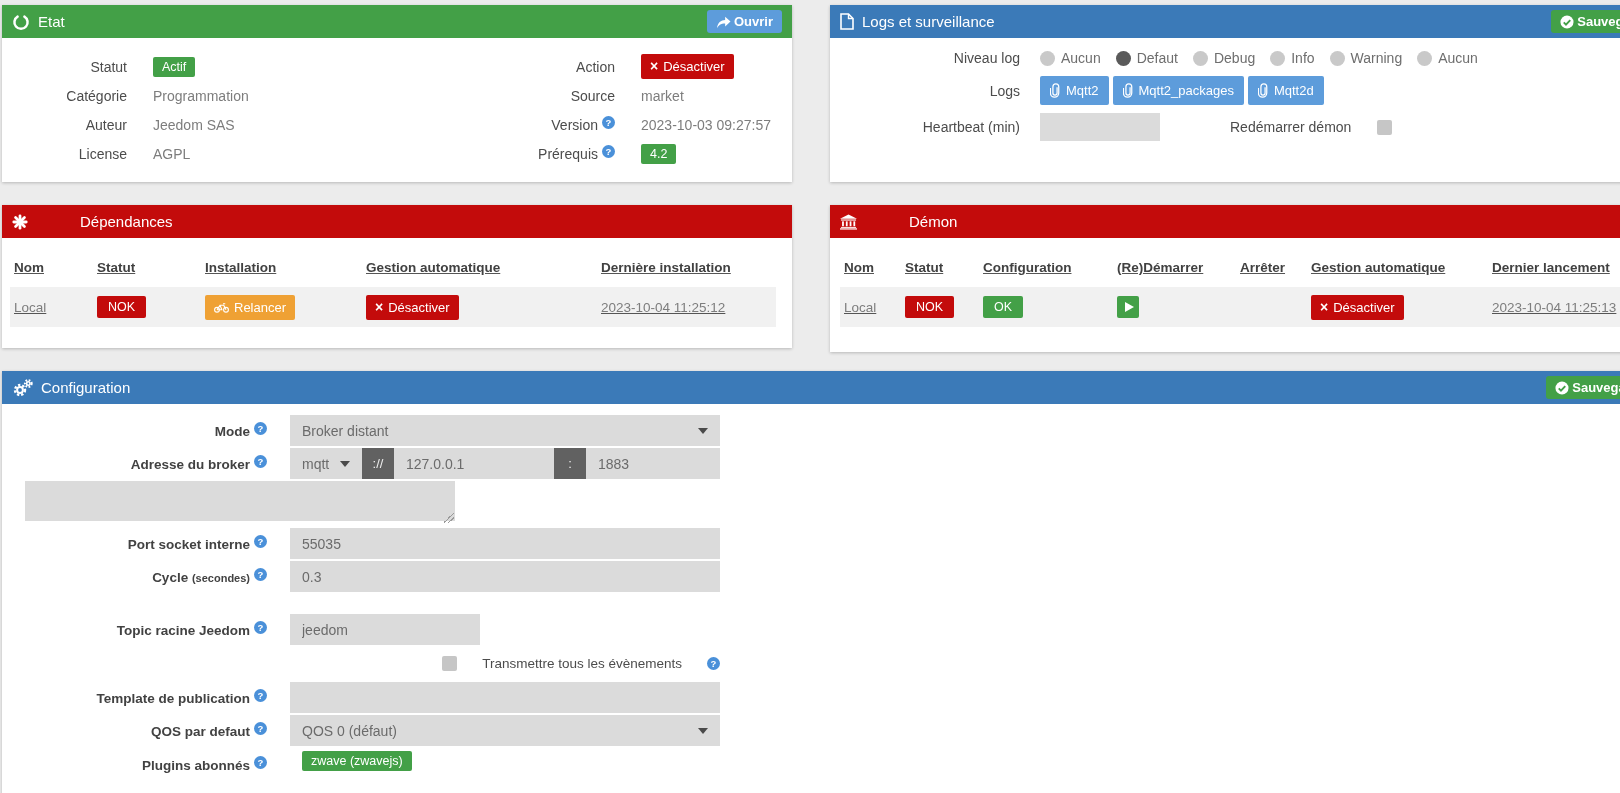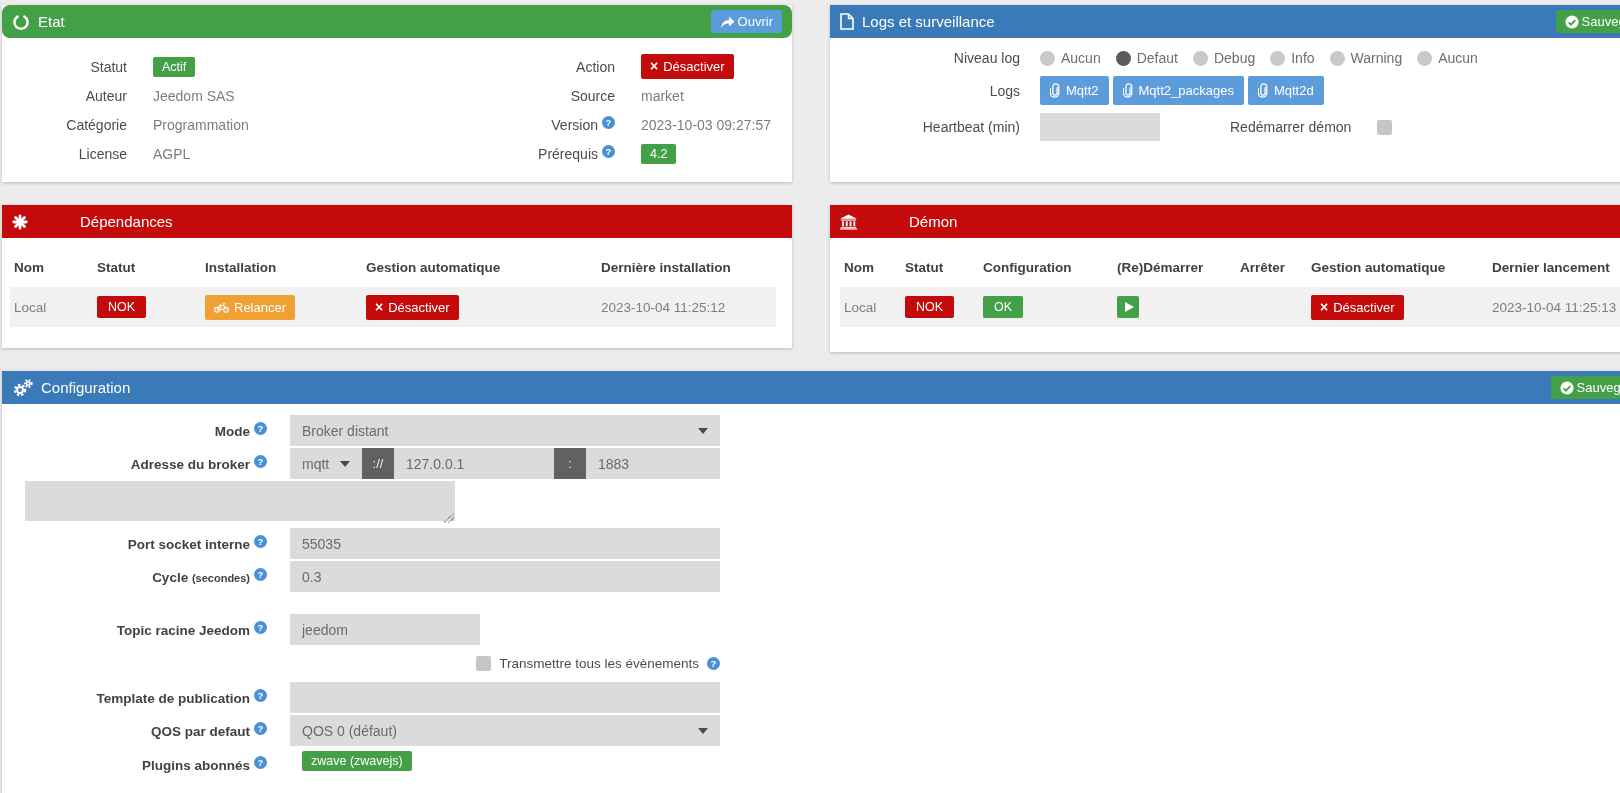--- a/index.html
+++ b/index.html
@@ -5,27 +5,27 @@
   html,body{margin:0;padding:0;}
   body{
     width:1620px;height:793px;overflow:hidden;position:relative;
     background:#ECECEC;
     font-family:"Liberation Sans",sans-serif;
     font-size:14px;color:#555;
   }
   .panel{position:absolute;background:#fff;box-shadow:0 1px 3px rgba(0,0,0,.22);}
   .panel-header{height:33px;display:flex;align-items:center;padding:0 10px;color:#fff;}
   .panel-header .ptitle{font-size:15px;margin-left:8px;white-space:nowrap;}
-  .hdr-green{background:#43A047;border-radius:8px;}
+  .hdr-green{background:#43A047;}
   .hdr-blue{background:#3B7AB8;}
   .hdr-red{background:#C30B0B;gap:44px;}
 
   .hbtn{margin-left:auto;border:none;display:inline-flex;align-items:center;gap:3px;
         color:#fff;font-size:13px;padding:4px 9px;border-radius:3px;cursor:pointer;
-        font-family:"Liberation Sans",sans-serif;white-space:nowrap;}
+        font-family:"Liberation Sans",sans-serif;white-space:nowrap;font-weight:bold;}
   .btn-lightblue{background:#5D9CDB;}
   .btn-save{background:#43A047;}
 
   
   .etat-body{display:flex;padding-top:14px;}
   .ehalf{width:50%;}
   .erow{display:flex;align-items:center;height:29px;}
   .elbl{width:125px;text-align:right;color:#4C4C4C;flex:0 0 auto;white-space:nowrap;}
   .ehalf.right .elbl{width:218px;}
   .eval{margin-left:26px;color:#7D7D7D;display:flex;align-items:center;}
@@ -56,21 +56,21 @@
   .ritem{display:flex;align-items:center;gap:6px;color:#6E6E6E;font-size:14px;}
   .logbtns{display:flex;gap:4px;}
   .logbtn{background:#5D9CDB;border:none;color:#fff;font-size:13px;padding:7px 10px;
           display:inline-flex;align-items:center;gap:6px;cursor:pointer;border-radius:2px;
           font-family:"Liberation Sans",sans-serif;}
   .ginput{background:#DBDBDB;border:none;height:28px;padding:0 10px;color:#6B6B6B;
           font-size:14px;font-family:"Liberation Sans",sans-serif;outline:none;}
   .checkbox{width:15px;height:15px;background:#C6C6C6;display:inline-block;border-radius:2px;cursor:pointer;}
 
   
-  .tbl-wrap{padding:10px 16px 0 8px;}
+  .tbl-wrap{padding:10px 16px 0 8px;text-decoration:underline;}
   table{border-collapse:collapse;width:100%;}
   th{text-align:left;color:#414141;font-size:13.5px;font-weight:bold;height:39px;padding:0 4px;white-space:nowrap;}
   td{color:#7D7D7D;font-size:13.5px;height:40px;padding:0 4px;white-space:nowrap;}
   tr.stripe{background:#F1F1F1;}
   .play-btn{width:22px;height:22px;background:#43A047;border:none;border-radius:2px;cursor:pointer;
             display:inline-flex;align-items:center;justify-content:center;padding:0;}
   .play-tri{width:0;height:0;border-left:9px solid #fff;border-top:5.5px solid transparent;border-bottom:5.5px solid transparent;margin-left:2px;}
 
   
   .cfg-body{padding-top:11px;}
@@ -85,21 +85,21 @@
              color:#6B6B6B;cursor:pointer;box-sizing:border-box;position:relative;}
   .caret{width:0;height:0;border-left:5px solid transparent;border-right:5px solid transparent;
          border-top:6px solid #4A4A4A;margin-left:auto;}
   .addon{background:#616161;color:#EEE;width:32px;height:31px;display:flex;align-items:center;
          justify-content:center;font-size:13px;flex:0 0 auto;}
   .addr-group{display:flex;width:430px;}
   .textarea-wrap{position:relative;width:430px;}
   textarea.input{height:40px;resize:none;padding-top:6px;}
   .resize-grip{position:absolute;right:1px;bottom:1px;width:10px;height:10px;
     background:linear-gradient(135deg,transparent 0 45%,#9a9a9a 45% 52%,transparent 52% 68%,#9a9a9a 68% 75%,transparent 75%);}
-  .chk-row{display:flex;align-items:center;justify-content:flex-end;gap:8px;height:22px;margin:5px 0 6px 0;}
+  .chk-row{display:flex;align-items:center;justify-content:flex-end;gap:25px;height:22px;margin:5px 0 6px 0;}
   .chk-row .chklbl{color:#4C4C4C;font-size:13.5px;}
   .spacer20{height:20px;}
 </style>
 </head>
 <body>
 
 <div class="panel" style="left:2px;top:5px;width:790px;height:177px;">
   <div class="panel-header hdr-green">
     <span style="display:inline-flex;">
       <svg width="18" height="18" viewBox="0 0 18 18">
@@ -118,26 +118,26 @@
   </div>
   <div class="etat-body">
     <div class="ehalf">
       <div class="erow">
         <span class="elbl">Statut</span>
         <span class="eval">
             <span class="badge badge-green">Actif</span>
           </span>
       </div>
       <div class="erow">
+        <span class="elbl">Catégorie</span>
+        <span class="eval">Programmation</span>
+      </div>
+      <div class="erow">
         <span class="elbl">Auteur</span>
         <span class="eval">Jeedom SAS</span>
-      </div>
-      <div class="erow">
-        <span class="elbl">Catégorie</span>
-        <span class="eval">Programmation</span>
       </div>
       <div class="erow">
         <span class="elbl">License</span>
         <span class="eval">AGPL</span>
       </div>
     </div>
     <div class="ehalf right">
       <div class="erow">
         <span class="elbl">Action</span>
         <span class="eval">

